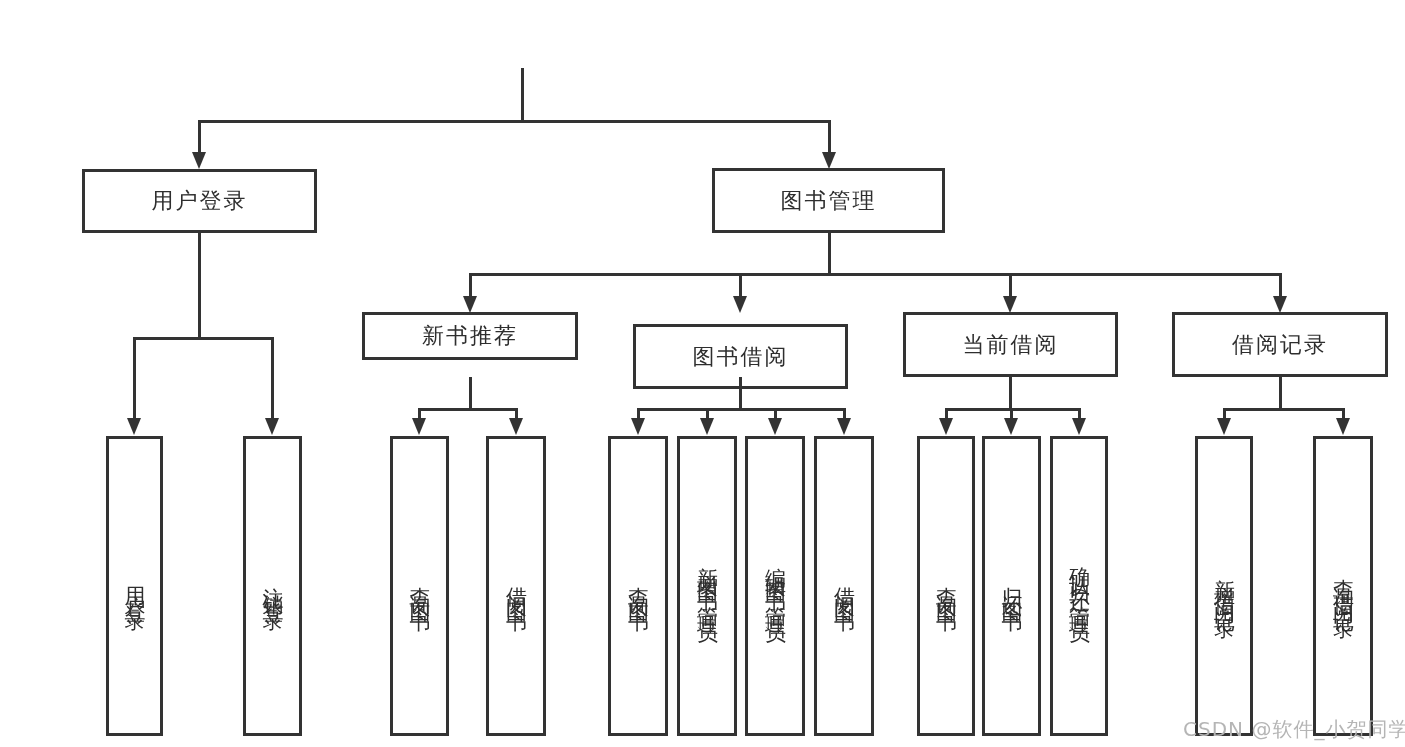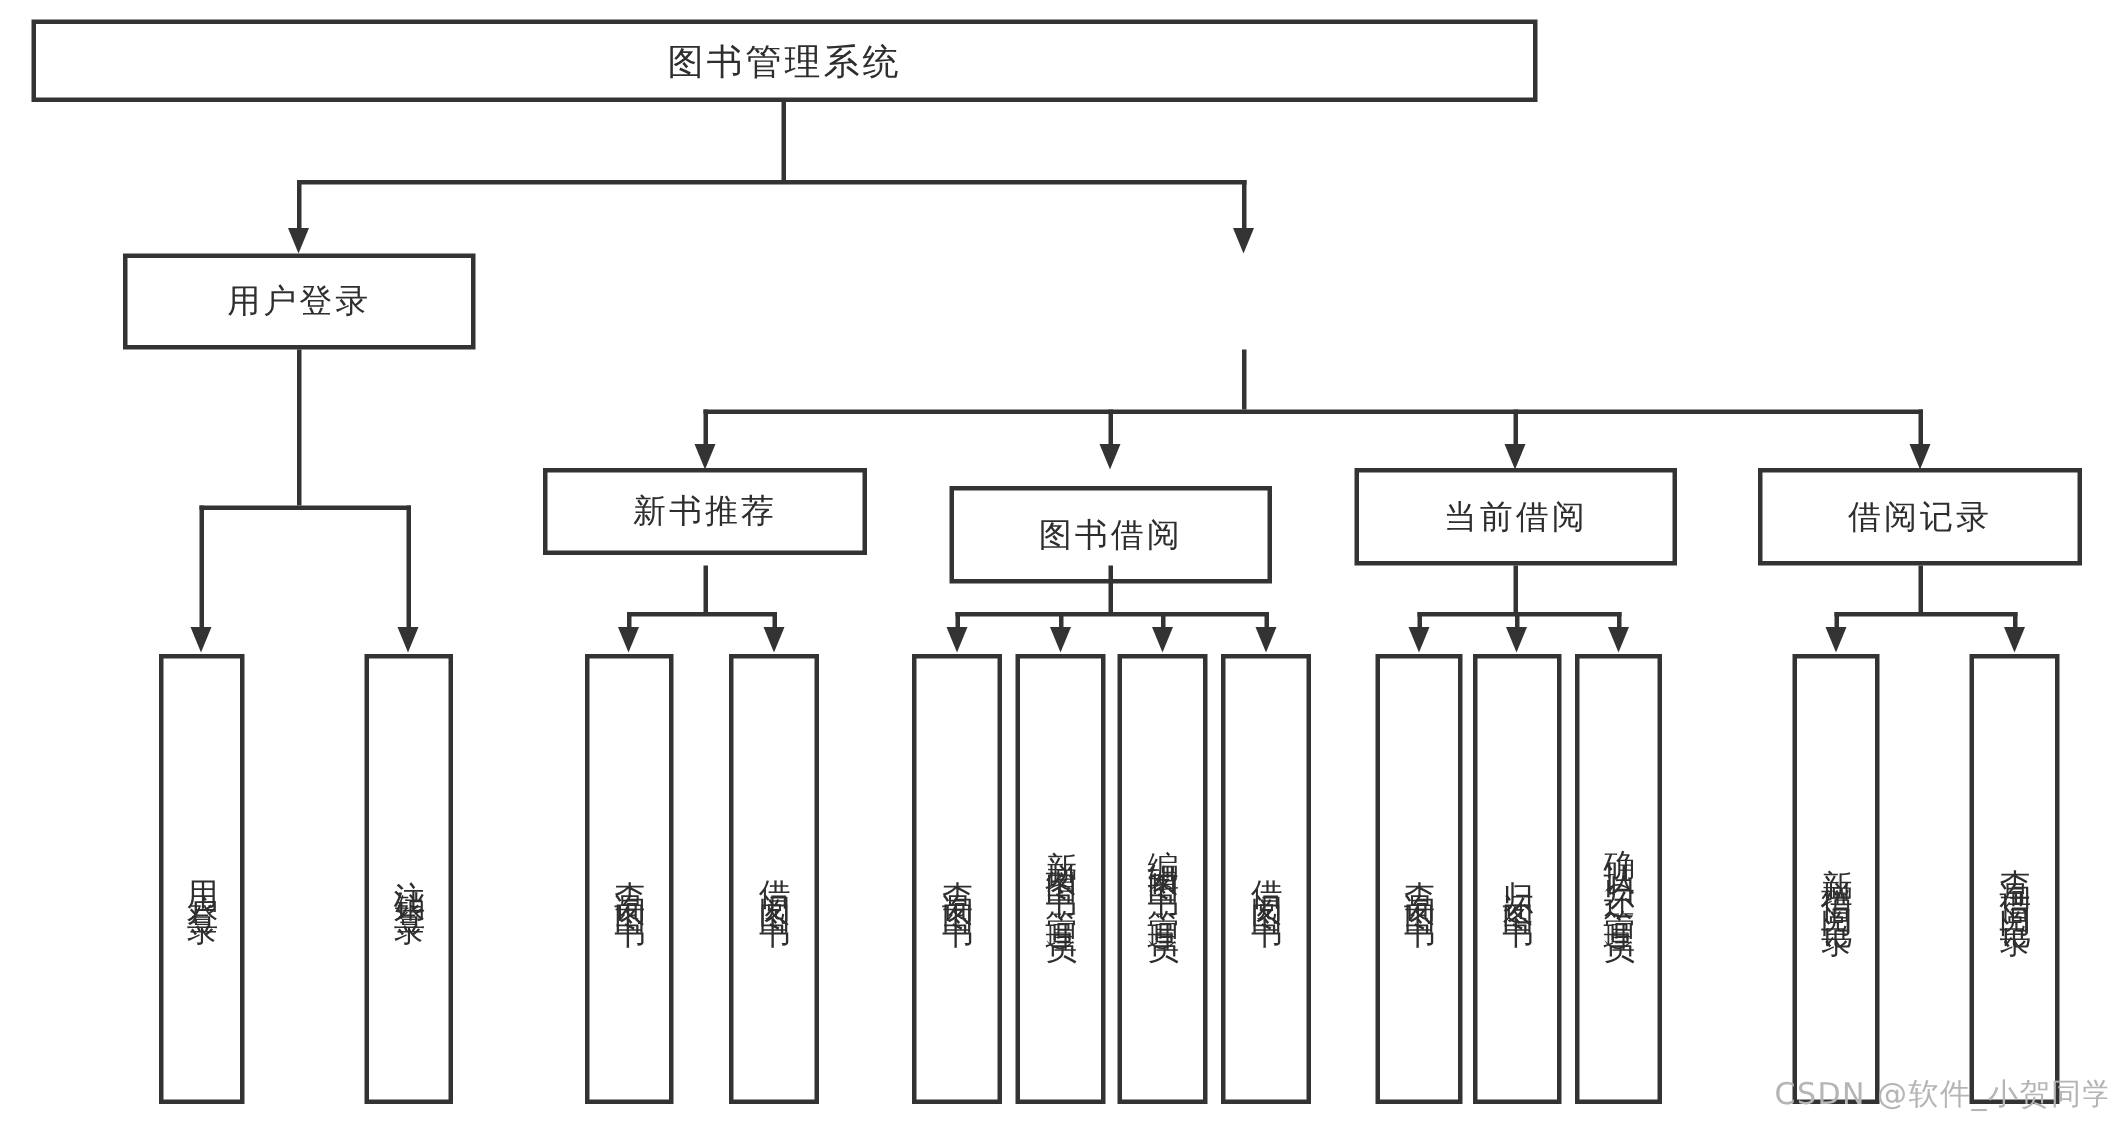--- a/index.html
+++ b/index.html
@@ -35,54 +35,54 @@
   .watermark{
     position:absolute;font-size:20px;color:var(--watermark);
     letter-spacing:1px;z-index:10;white-space:nowrap;
   }
 </style>
 </head>
 <body>
 
 <div class="stage">
 
-  <div class="node title" style="left:21px;top:13px;width:1004px;height:55px;">
-    <span>图书管理系统</span>
-  </div>
 
   <div class="vline" style="left:521px;top:68px;height:52px;"></div>
   <div class="hline" style="left:198px;top:120px;width:633px;"></div>
   <div class="vline" style="left:198px;top:120px;height:34px;"></div>
   <div class="vline" style="left:828px;top:120px;height:34px;"></div>
   <div class="arrowhead" style="left:192px;top:152px;"></div>
   <div class="arrowhead" style="left:822px;top:152px;"></div>
 
   <div class="node branch" style="left:82px;top:169px;width:235px;height:64px;">
     <span>用户登录</span>
+  </div>
+  <div class="node branch" style="left:712px;top:168px;width:233px;height:65px;">
+    <span>图书管理</span>
   </div>
 
   <div class="vline" style="left:198px;top:233px;height:104px;"></div>
   <div class="hline" style="left:133px;top:337px;width:141px;"></div>
   <div class="vline" style="left:133px;top:337px;height:83px;"></div>
   <div class="vline" style="left:271px;top:337px;height:83px;"></div>
   <div class="arrowhead" style="left:127px;top:418px;"></div>
   <div class="arrowhead" style="left:265px;top:418px;"></div>
 
   <div class="vline" style="left:828px;top:233px;height:40px;"></div>
   <div class="hline" style="left:469px;top:273px;width:813px;"></div>
   <div class="vline" style="left:469px;top:273px;height:25px;"></div>
   <div class="vline" style="left:739px;top:273px;height:25px;"></div>
   <div class="vline" style="left:1009px;top:273px;height:25px;"></div>
   <div class="vline" style="left:1279px;top:273px;height:25px;"></div>
   <div class="arrowhead" style="left:463px;top:296px;"></div>
   <div class="arrowhead" style="left:733px;top:296px;"></div>
   <div class="arrowhead" style="left:1003px;top:296px;"></div>
   <div class="arrowhead" style="left:1273px;top:296px;"></div>
 
-  <div class="node branch" style="left:362px;top:312px;width:216px;height:58px;">
+  <div class="node branch" style="left:362px;top:312px;width:216px;height:48px;">
     <span>新书推荐</span>
   </div>
   <div class="node branch" style="left:633px;top:312px;width:215px;height:65px;margin-top:12px;">
     <span>图书借阅</span>
   </div>
   <div class="node branch" style="left:903px;top:312px;width:215px;height:65px;">
     <span>当前借阅</span>
   </div>
   <div class="node branch" style="left:1172px;top:312px;width:216px;height:65px;">
     <span>借阅记录</span>

